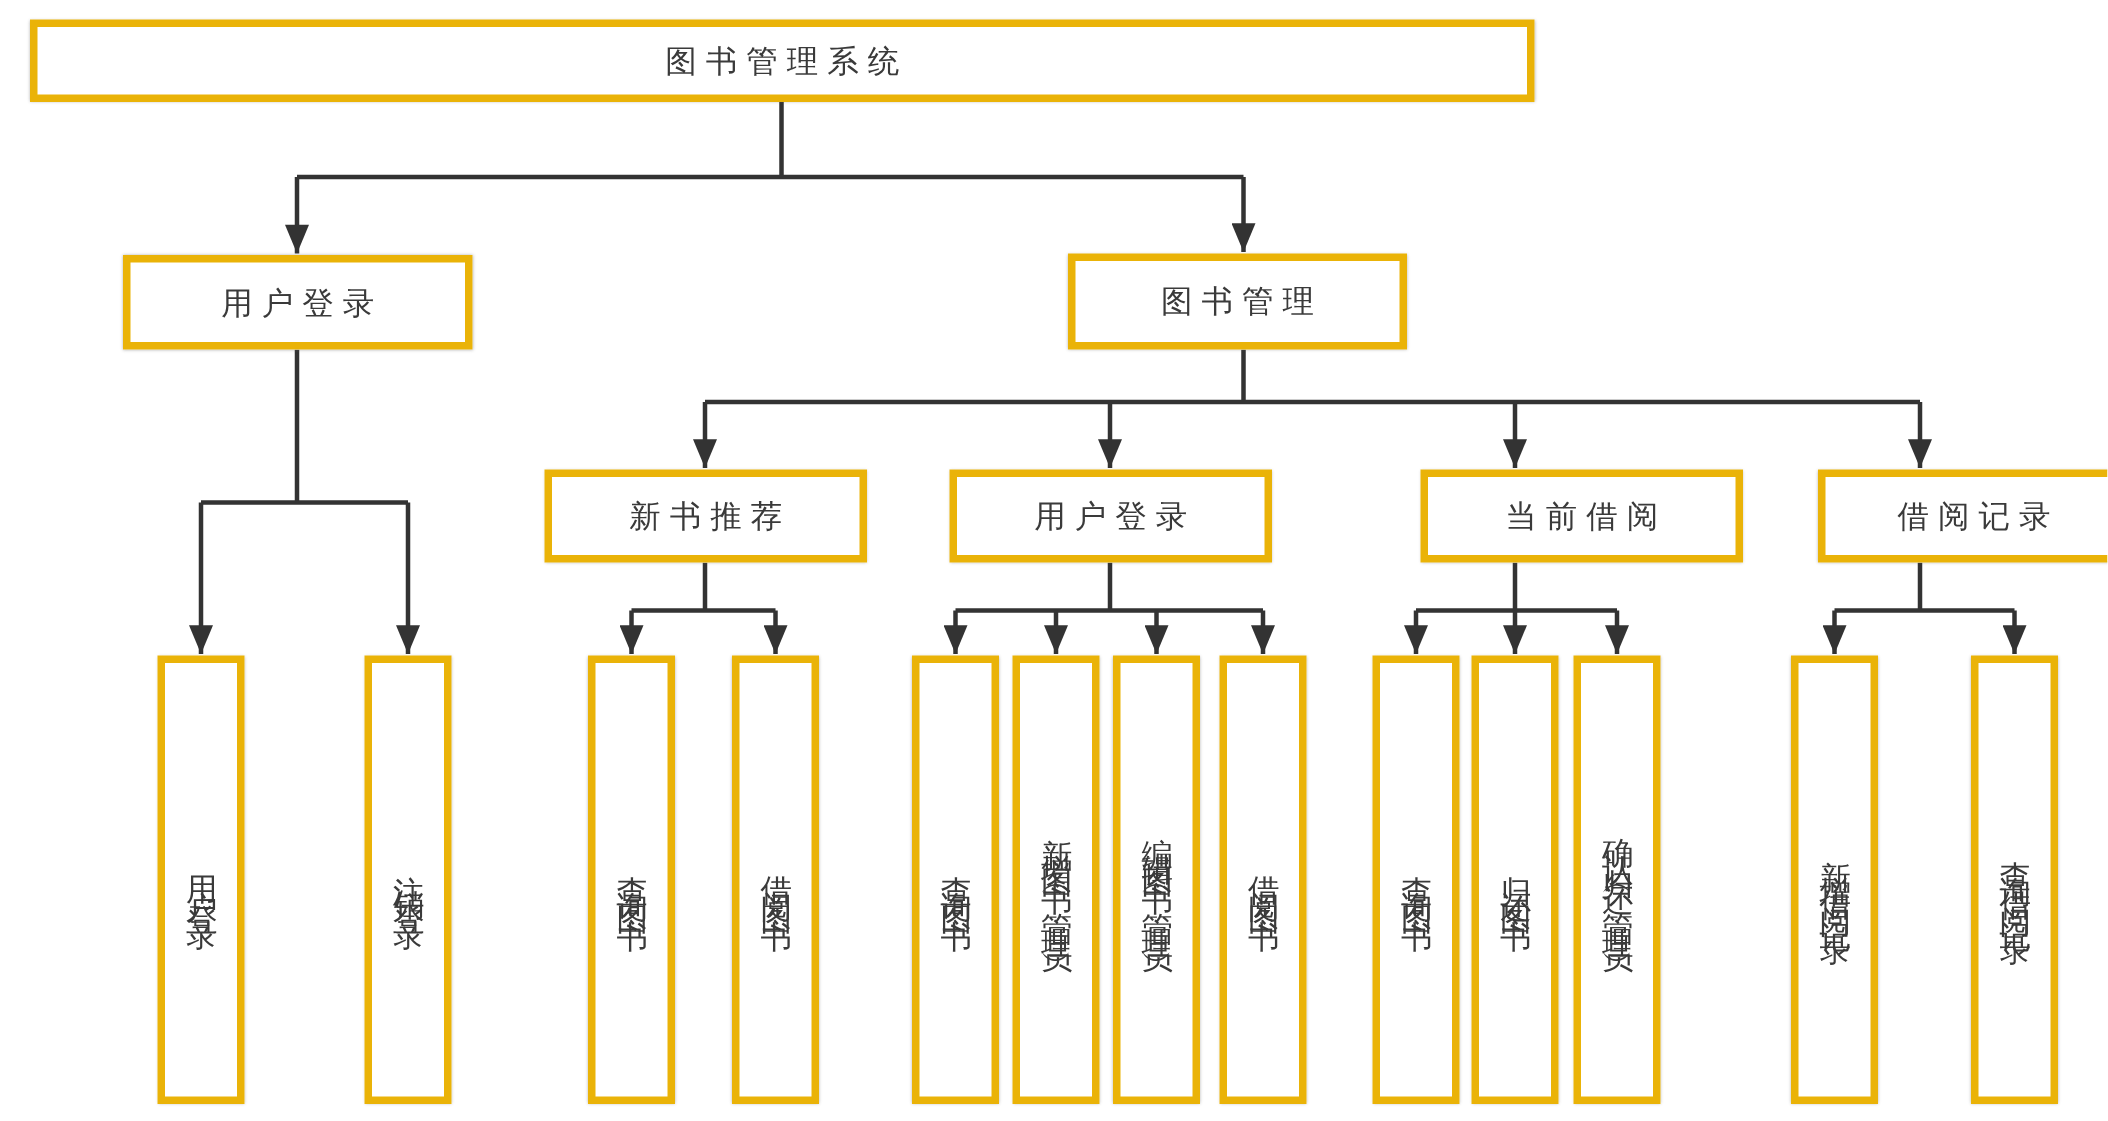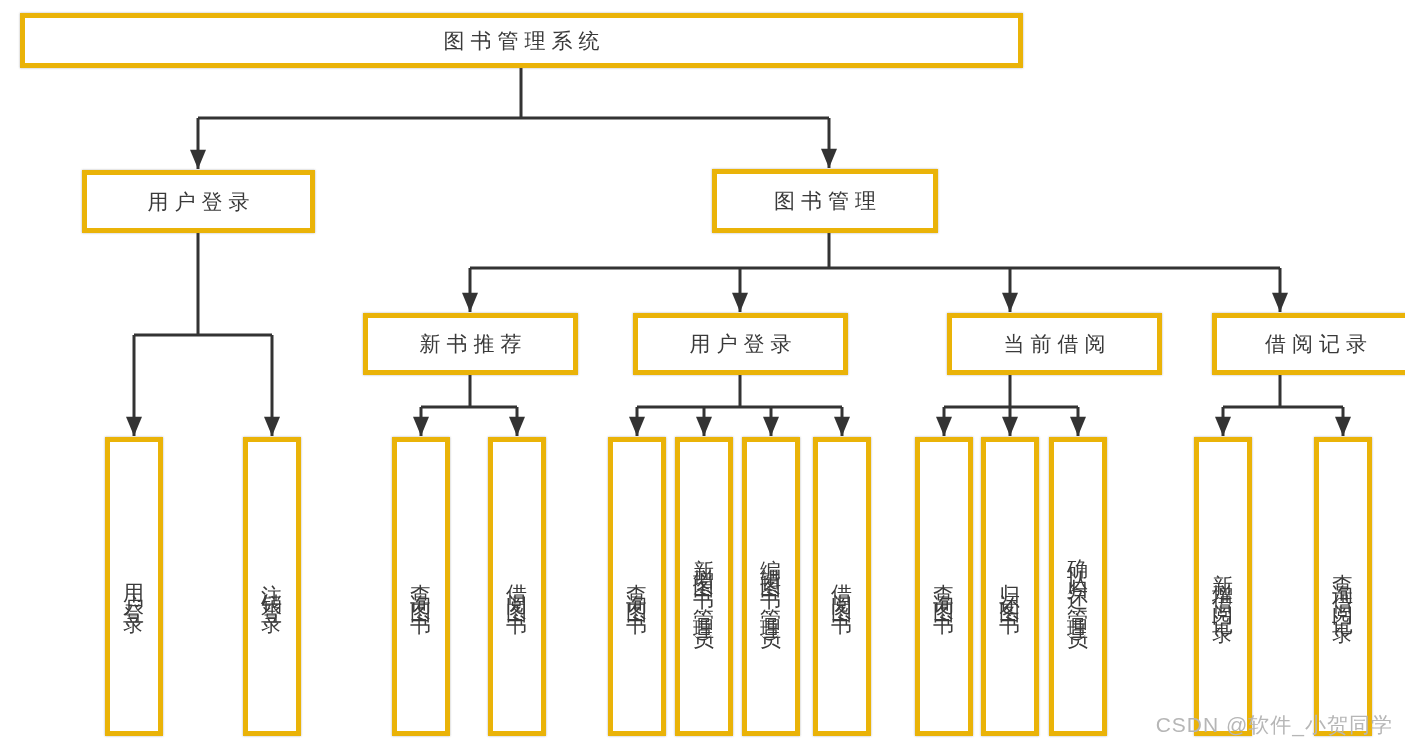--- a/index.html
+++ b/index.html
@@ -155,15 +155,14 @@
   <div class="node box-v leaf" style="left:1049px;">
     <span>确认归还（管理员）</span>
   </div>
   <div class="node box-v leaf" style="left:1194px;">
     <span>新增借阅记录</span>
   </div>
   <div class="node box-v leaf" style="left:1314px;">
     <span>查询借阅记录</span>
   </div>
 
-  <div id="watermark">CSDN @软件_小贺同学</div>
 
 </div>
 
 </body></html>

